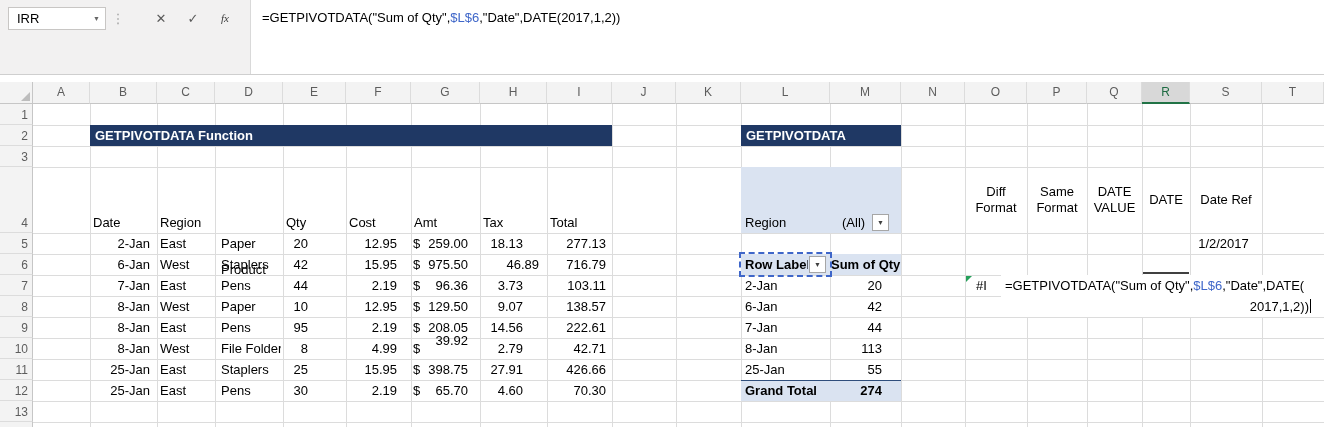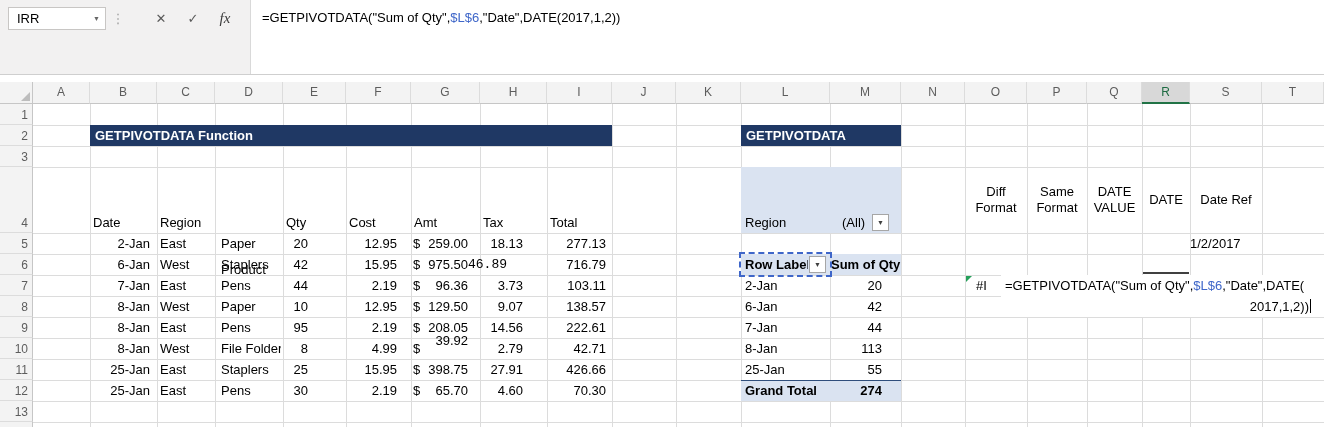--- a/index.html
+++ b/index.html
@@ -10,21 +10,21 @@
   .fb-left{position:absolute;left:0;top:0;width:250px;height:74px;background:#f2f1f1}
   .fb-input{position:absolute;left:251px;top:0;width:1073px;height:74px;background:#fff;padding:10px 0 0 11px;white-space:nowrap}
   .fb-divider{position:absolute;left:250px;top:0;width:1px;height:74px;background:#d9d9d9}
   .fb-bottom{position:absolute;left:0;top:74px;width:1324px;height:1px;background:#cfcfcf}
   .namebox{position:absolute;left:8px;top:7px;width:98px;height:23px;background:#fff;border:1px solid #c8c6c4;padding-left:8px;line-height:21px}
   .nb-arrow{position:absolute;right:5px;top:7px;font-size:7px;color:#666;line-height:8px}
   .fb-dots{position:absolute;left:111px;top:7px;width:14px;height:23px;color:#a0a0a0;text-align:center;line-height:23px}
   .fb-btn{position:absolute;top:7px;width:28px;height:23px;text-align:center;line-height:23px;color:#5a5a5a;cursor:default}
   .btn-cancel{left:147px}
   .btn-enter{left:179px}
-  .btn-fx{left:211px;font-family:"Liberation Serif",serif;font-style:italic;font-size:15px;color:#3d3d3d}
+  .btn-fx{left:211px;font-family:"Liberation Serif",serif;font-style:italic;font-size:11px;color:#3d3d3d}
 
   
   .corner{position:absolute;left:0;top:82px;width:33px;height:22px;background:#f3f3f3;border-right:1px solid #c6c6c6;border-bottom:1px solid #c6c6c6}
   .corner-tri{position:absolute;right:2px;bottom:2px;width:0;height:0;border-left:9px solid transparent;border-bottom:9px solid #bdbdbd}
   .colh{position:absolute;top:82px;height:22px;background:#f3f3f3;border-right:1px solid #dcdcdc;border-bottom:1px solid #c6c6c6;text-align:center;line-height:21px;font-size:12px;color:#5d5d5d}
   .colh-sel{background:#d8d8d8;border-bottom:2px solid var(--selgreen,#217346);color:#1e6b42}
   .rowh{position:absolute;left:0;width:33px;background:#f3f3f3;border-right:1px solid #c6c6c6;border-bottom:1px solid #dcdcdc;font-size:12px;color:#5d5d5d;display:flex;align-items:flex-end;justify-content:flex-end;padding:0 4px 2px 0}
   .rowh-filler{position:absolute;left:0;top:422px;width:33px;height:5px;background:#f3f3f3;border-right:1px solid #c6c6c6}
   .gl-v{position:absolute;top:104px;height:323px;width:1px;background:#dcdcdc}
   .gl-h{position:absolute;left:33px;width:1291px;height:1px;background:#dcdcdc}
@@ -50,21 +50,21 @@
   .dd-arrow{display:block;font-size:7px;line-height:15px;color:#3f3f3f}
   .pv-region{left:745px;top:212px}
   .pv-all{left:842px;top:212px}
   .pv-rowlabel{left:745px;top:254px;width:63px;font-weight:bold;overflow:hidden}
   .pv-sumqty{left:831px;top:254px;font-weight:bold}
   .pv-gt-label{left:745px;top:380px;font-weight:bold}
   .pv-gt-value{left:800px;top:380px;width:82px;text-align:right;font-weight:bold}
 
   
   .rp-hdr{position:absolute;top:181px;height:38px;display:flex;align-items:center;justify-content:center;text-align:center;line-height:16px}
-  .date-ref{left:1190px;top:233px;width:67px;text-align:left}
+  .date-ref{left:1190px;top:233px;width:67px;text-align:center}
   .r6-underline{position:absolute;left:1143px;top:272px;width:46px;height:2px;background:#404040}
   .err-tri{position:absolute;left:966px;top:276px;width:0;height:0;border-top:6px solid #25a05a;border-right:6px solid transparent}
   .err-cell{left:976px;top:275px}
   .edit-overlay{position:absolute;left:1001px;top:275px;width:323px;height:42px;background:#fff}
   .edit-line1{height:21px;line-height:21px;padding-left:4px;white-space:nowrap}
   .edit-line2{height:21px;line-height:21px;text-align:right;padding-right:13px;white-space:nowrap}
   .ref{color:var(--refblue,#3E66C9)}
   .caret{display:inline-block;width:1px;height:14px;background:#000;vertical-align:-2px;margin-left:1px;animation:blink 1s steps(1) infinite}
   @keyframes blink{50%{opacity:0}}
 </style>
@@ -212,21 +212,21 @@
       <div class="cell r" style="left: 416px; top: 233px; width: 52px;">259.00</div>
       <div class="cell r" style="left: 460px; top: 233px; width: 63px;">18.13</div>
       <div class="cell r" style="left: 540px; top: 233px; width: 66px;">277.13</div>
       <div class="cell r" style="left: 90px; top: 254px; width: 60px;">6-Jan</div>
       <div class="cell" style="left: 160px; top: 254px;">West</div>
       <div class="cell clip" style="left: 221px; top: 254px; width: 60px;">Staplers</div>
       <div class="cell r" style="left: 270px; top: 254px; width: 38px;">42</div>
       <div class="cell r" style="left: 340px; top: 254px; width: 57px;">15.95</div>
       <div class="cell" style="left: 413px; top: 254px;">$</div>
       <div class="cell r" style="left: 416px; top: 254px; width: 52px;">975.50</div>
-      <div class="cell r" style="left: 444px; top: 254px; width: 63px; font-family: Liberation Mono, monospace;">46.89</div>
+      <div class="cell r" style="left: 476px; top: 254px; width: 63px;">46.89</div>
       <div class="cell r" style="left: 540px; top: 254px; width: 66px;">716.79</div>
       <div class="cell r" style="left: 90px; top: 275px; width: 60px;">7-Jan</div>
       <div class="cell" style="left: 160px; top: 275px;">East</div>
       <div class="cell clip" style="left: 221px; top: 275px; width: 60px;">Pens</div>
       <div class="cell r" style="left: 270px; top: 275px; width: 38px;">44</div>
       <div class="cell r" style="left: 340px; top: 275px; width: 57px;">2.19</div>
       <div class="cell" style="left: 413px; top: 275px;">$</div>
       <div class="cell r" style="left: 416px; top: 275px; width: 52px;">96.36</div>
       <div class="cell r" style="left: 460px; top: 275px; width: 63px;">3.73</div>
       <div class="cell r" style="left: 540px; top: 275px; width: 66px;">103.11</div>

